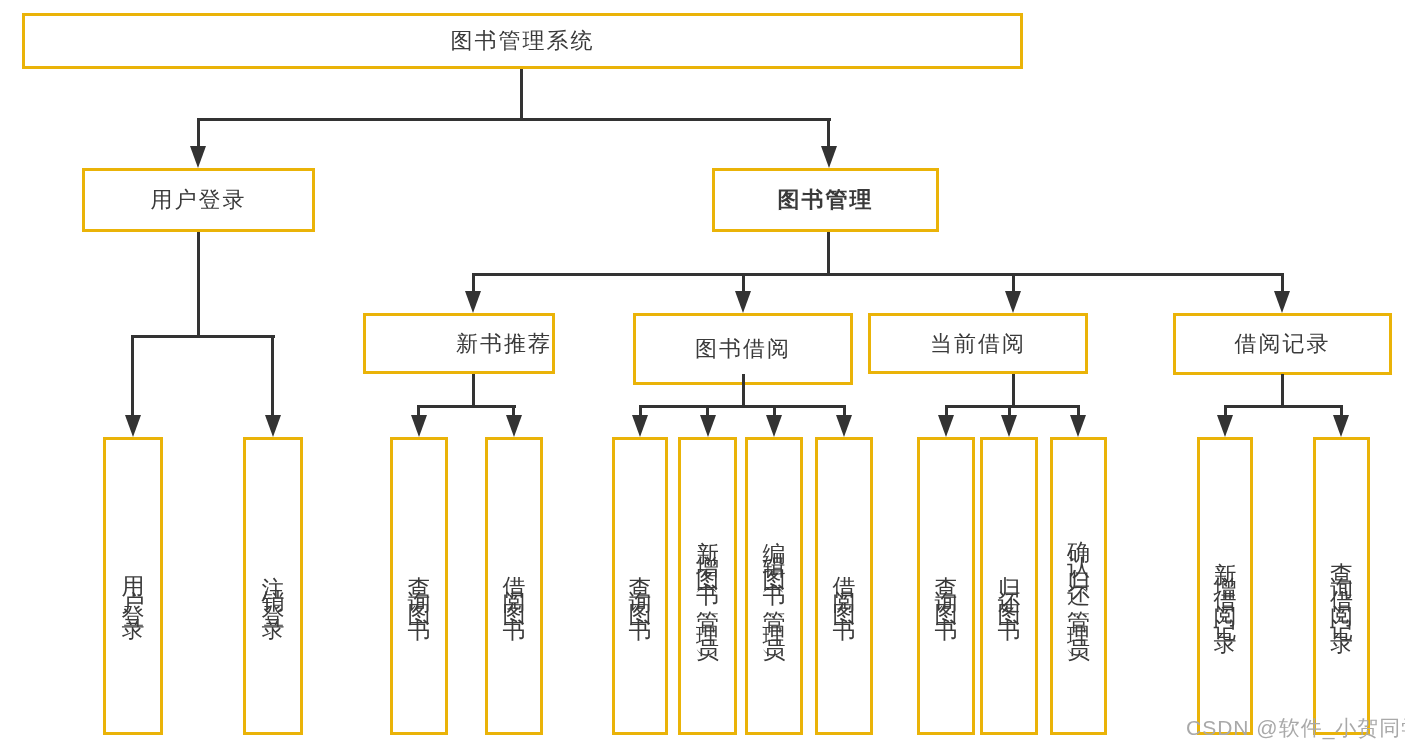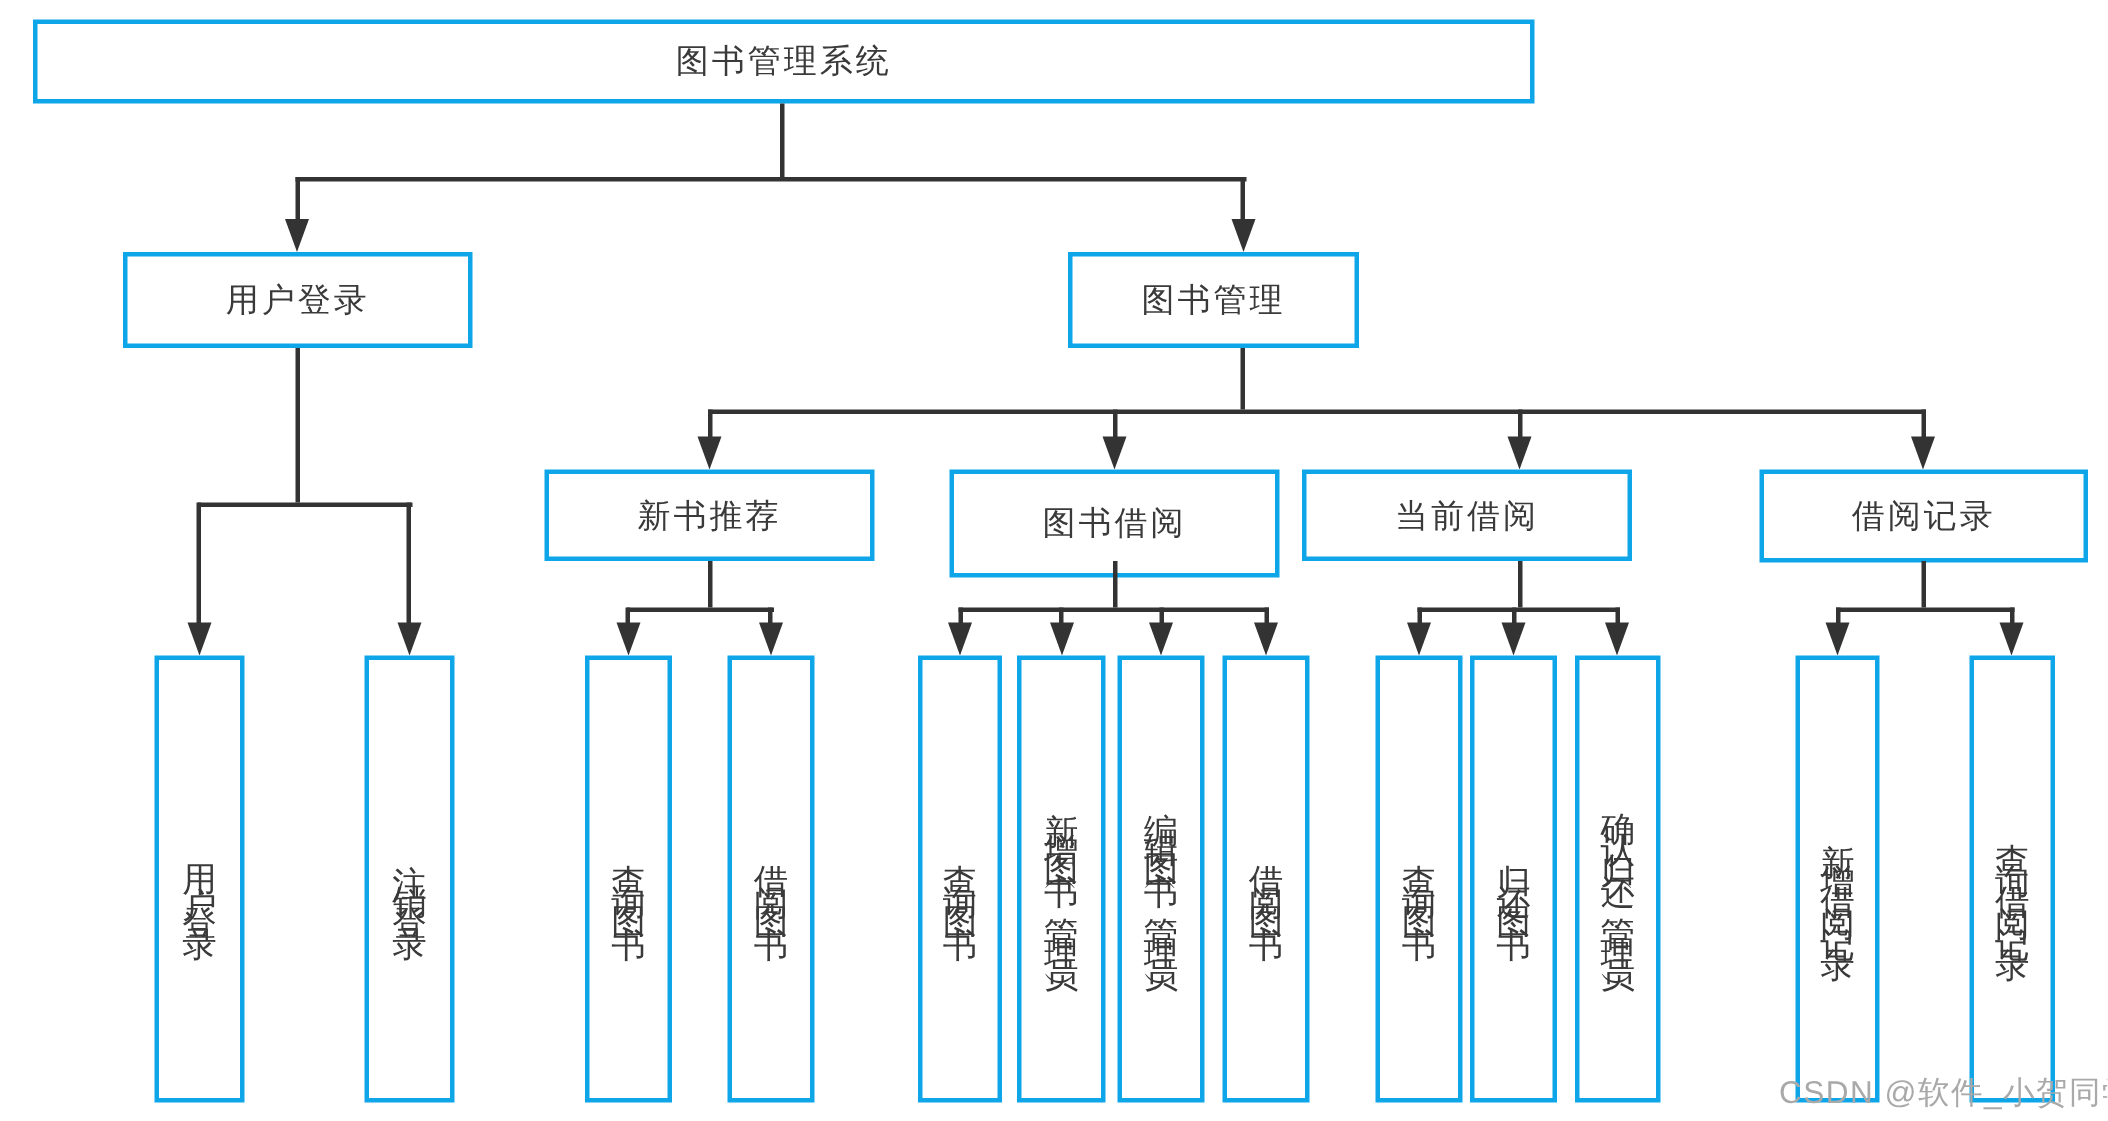--- a/index.html
+++ b/index.html
@@ -6,21 +6,21 @@
   .stage{
     position:relative;
     width:1405px;height:747px;
     background:#ffffff;
     font-family:"Liberation Sans", sans-serif;
     overflow:hidden;
   }
   .box{
     position:absolute;
     box-sizing:border-box;
-    border:3px solid #0ea5e9;
+    border:3px solid #eab308;
     background:#ffffff;
     display:flex;
     align-items:center;
     justify-content:center;
     color:#3a3a3a;
   }
   .box.h-label{ font-size:22px; letter-spacing:2px; }
   .box.v-label span{
     writing-mode:vertical-rl;
     text-orientation:mixed;
@@ -59,21 +59,21 @@
   <div class="vline" style="left:520px;top:69px;height:49px;"></div>
   <div class="hline" style="left:197px;top:118px;width:634px;"></div>
   <div class="vline" style="left:197px;top:118px;height:31px;"></div>
   <div class="arrow" style="left:190px;top:146px;"></div>
   <div class="vline" style="left:827px;top:118px;height:31px;"></div>
   <div class="arrow" style="left:821px;top:146px;"></div>
 
   <div class="box h-label" style="left:82px;top:168px;width:233px;height:64px;">
     <span>用户登录</span>
   </div>
-  <div class="box h-label" style="left:712px;top:168px;width:194px;height:64px;">
+  <div class="box h-label" style="left:712px;top:168px;width:227px;height:64px;font-weight:bold;">
     <span>图书管理</span>
   </div>
 
   <div class="vline" style="left:197px;top:232px;height:103px;"></div>
   <div class="hline" style="left:132px;top:335px;width:143px;"></div>
   <div class="vline" style="left:131px;top:335px;height:83px;"></div>
   <div class="vline" style="left:271px;top:335px;height:83px;"></div>
   <div class="arrow" style="left:125px;top:415px;"></div>
   <div class="arrow" style="left:265px;top:415px;"></div>
 
@@ -81,21 +81,21 @@
   <div class="hline" style="left:472px;top:273px;width:812px;"></div>
   <div class="vline" style="left:472px;top:273px;height:21px;"></div>
   <div class="arrow" style="left:465px;top:291px;"></div>
   <div class="vline" style="left:742px;top:273px;height:21px;"></div>
   <div class="arrow" style="left:735px;top:291px;"></div>
   <div class="vline" style="left:1012px;top:273px;height:21px;"></div>
   <div class="arrow" style="left:1005px;top:291px;"></div>
   <div class="vline" style="left:1281px;top:273px;height:21px;"></div>
   <div class="arrow" style="left:1274px;top:291px;"></div>
 
-  <div class="box h-label" style="left:363px;top:313px;width:220px;height:61px;">
+  <div class="box h-label" style="left:363px;top:313px;width:192px;height:61px;justify-content:flex-end;">
     <span>新书推荐</span>
   </div>
   <div class="box h-label" style="left:633px;top:313px;width:220px;height:72px;">
     <span>图书借阅</span>
   </div>
   <div class="box h-label" style="left:868px;top:313px;width:220px;height:61px;">
     <span>当前借阅</span>
   </div>
   <div class="box h-label" style="left:1173px;top:313px;width:219px;height:62px;">
     <span>借阅记录</span>

